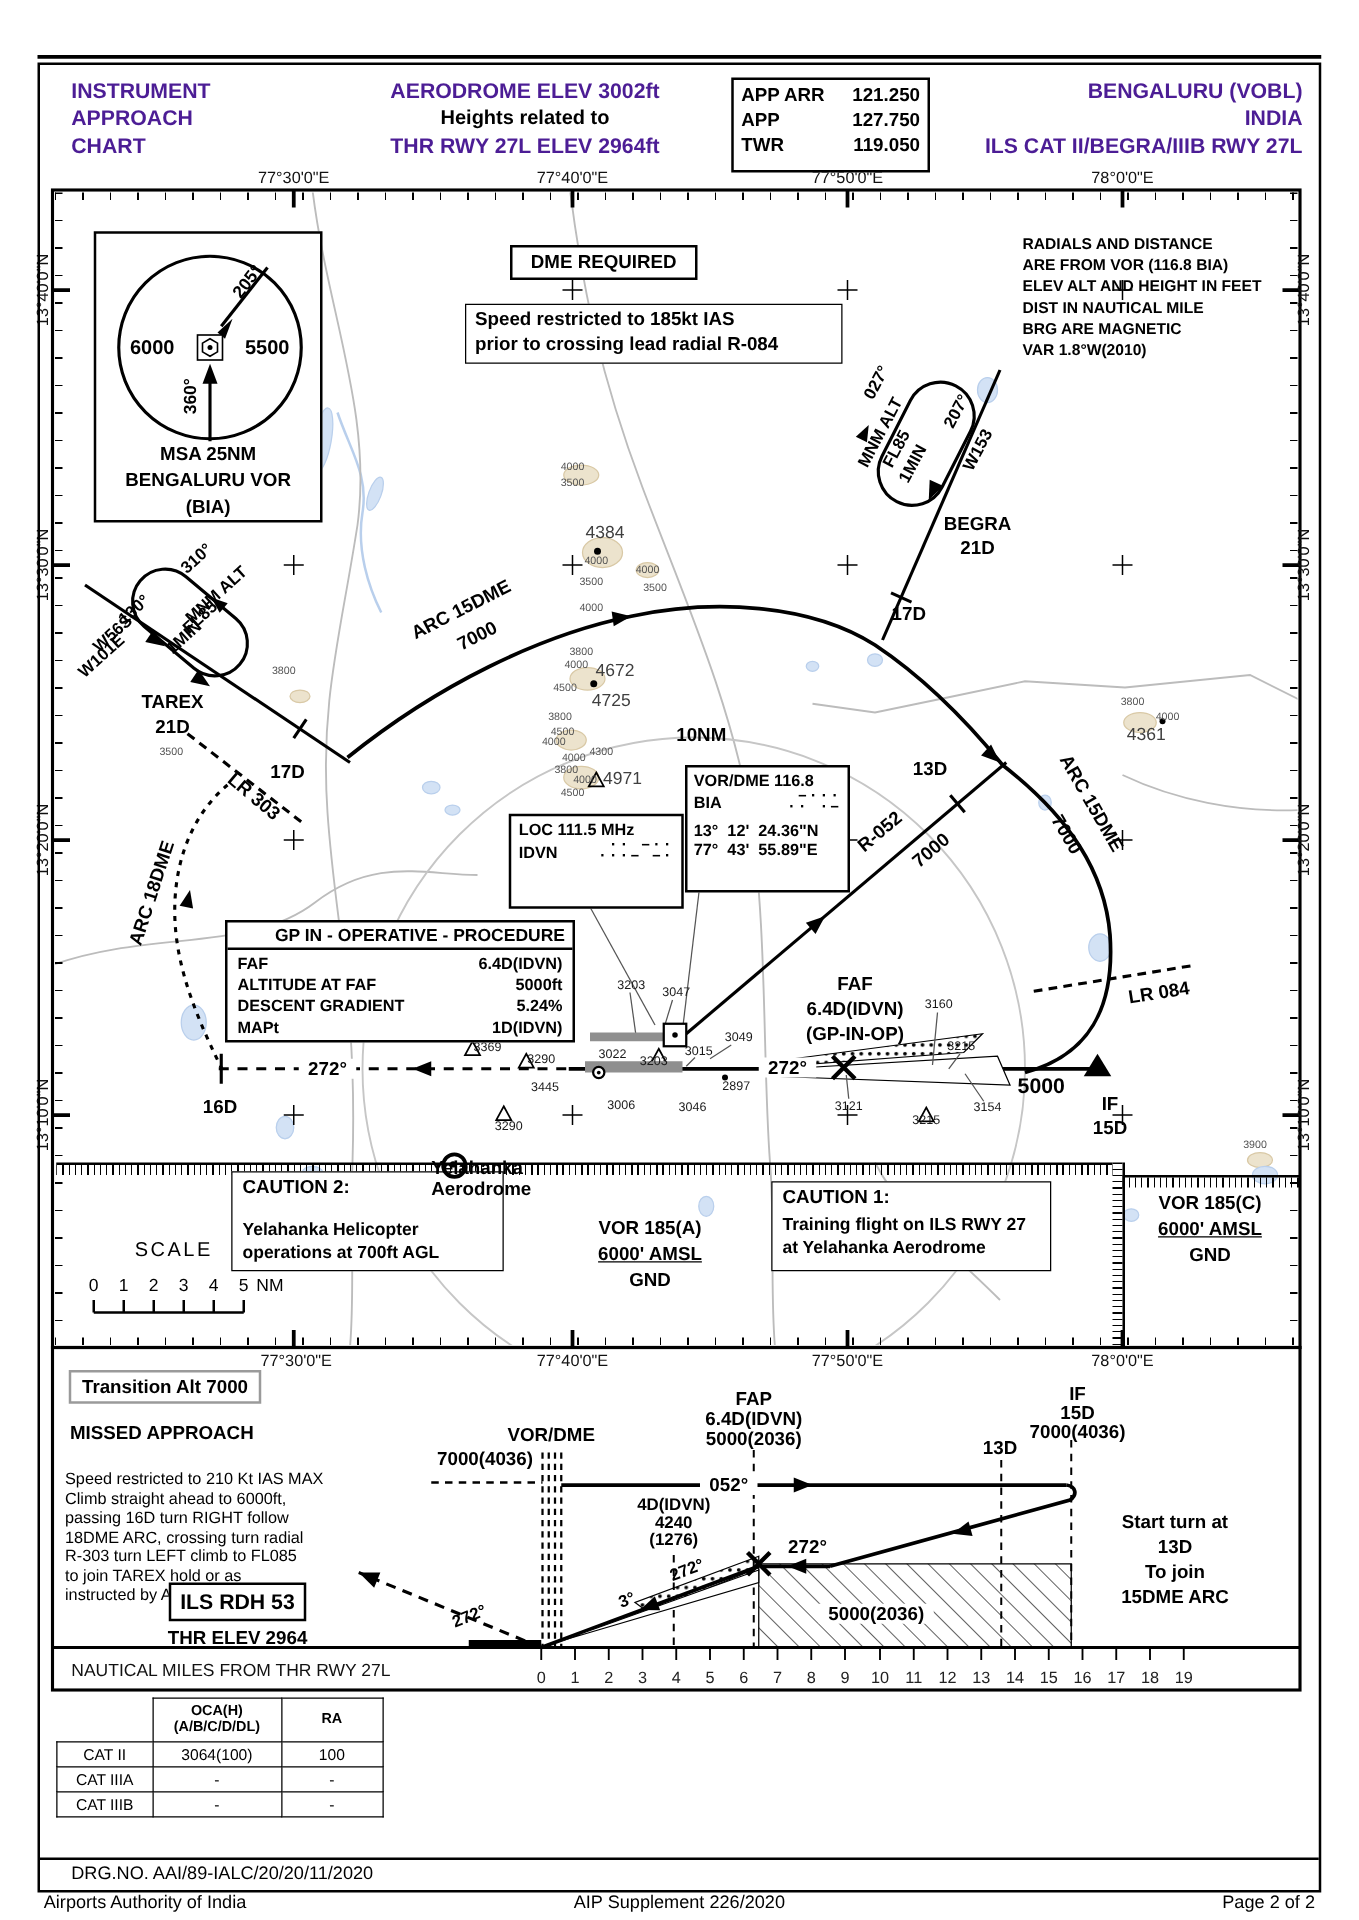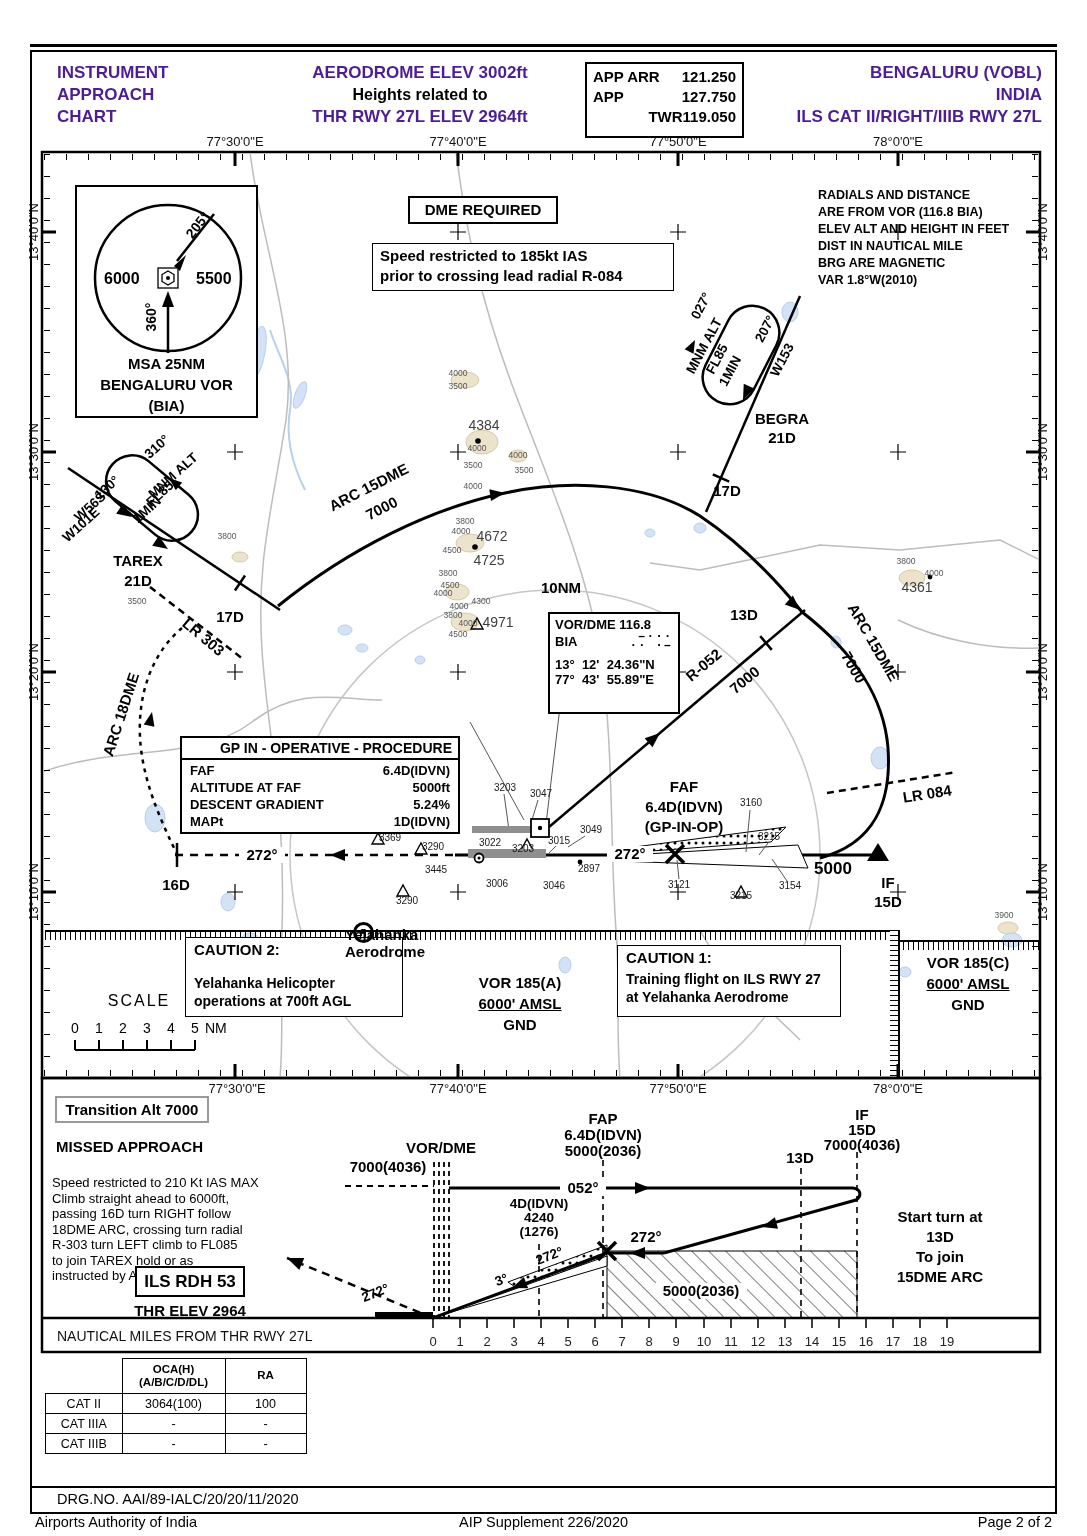--- a/index.html
+++ b/index.html
@@ -406,29 +406,29 @@
   </div>
   <div class="box" style="left:585px;top:62px;width:143px;height:66px;border-width:2.5px;padding:3px 6px">
     <div style="display:flex;justify-content:space-between;line-height:20px">
       <span class="b15">APP ARR</span>
       <span class="b15">121.250</span>
     </div>
     <div style="display:flex;justify-content:space-between;line-height:20px">
       <span class="b15">APP</span>
       <span class="b15">127.750</span>
     </div>
-    <div style="display:flex;justify-content:flex-end;line-height:20px">
+    <div style="display:flex;justify-content:space-between;line-height:20px">
       <span class="b15">TWR</span>
       <span class="b15">119.050</span>
     </div>
   </div>
   <div class="abs" style="left:740px;top:62px;width:302px;text-align:right;line-height:22px">
     <div class="b17">BENGALURU (VOBL)</div>
     <div class="b17">INDIA</div>
-    <div class="b17">ILS CAT II/RIGHT/IIIB RWY 27L</div>
+    <div class="b17">ILS CAT II/BEGRA/IIIB RWY 27L</div>
   </div>
 
   <div class="box" style="left:75px;top:185px;width:179px;height:229px;border-width:2.5px">
     <svg width="179" height="229">
       <circle cx="91" cy="91" r="73" fill="none" stroke="#000" stroke-width="2.5"></circle>
       <line x1="137" y1="27" x2="100" y2="74" stroke="#000" stroke-width="2.5"></line>
       <polygon points="97,79 109,68 103,84" fill="#000"></polygon>
       <line x1="91" y1="166" x2="91" y2="110" stroke="#000" stroke-width="2.5"></line>
       <polygon points="91,104 85,120 97,120" fill="#000"></polygon>
       <rect x="81" y="81" width="20" height="20" fill="#fff" stroke="#000" stroke-width="1.3"></rect>
@@ -469,20 +469,30 @@
       <span class="b13">BIA</span>
       <span class="morse" style="text-align:right">
         <span>−···</span><br>
         <span>·· ·−</span>
       </span>
     </div>
     <div class="b13 note-line" style="margin-top:7px">13°  12'  24.36"N</div>
     <div class="b13 note-line">77°  43'  55.89"E</div>
   </div>
 
+  <div class="box" style="left:407px;top:651px;width:124px;height:66px;border-width:2px;padding:3px 6px">
+    <div class="b13">LOC 111.5 MHz</div>
+    <div style="display:flex;justify-content:space-between;align-items:flex-end">
+      <span class="b13">IDVN</span>
+      <span class="morse" style="text-align:right">
+        <span>·· −··</span><br>
+        <span>···− −·</span>
+      </span>
+    </div>
+  </div>
 
   <div class="box" style="left:180px;top:736px;width:276px;height:94px;border-width:2px">
     <div class="b14" style="border-bottom:2px solid #000;padding:2px 6px;text-align:right">GP IN - OPERATIVE - PROCEDURE</div>
     <div style="padding:2px 8px">
       <div style="display:flex;justify-content:space-between;line-height:17px">
         <span class="b13">FAF</span>
         <span class="b13">6.4D(IDVN)</span>
         </div>
       <div style="display:flex;justify-content:space-between;line-height:17px">
         <span class="b13">ALTITUDE AT FAF</span>

